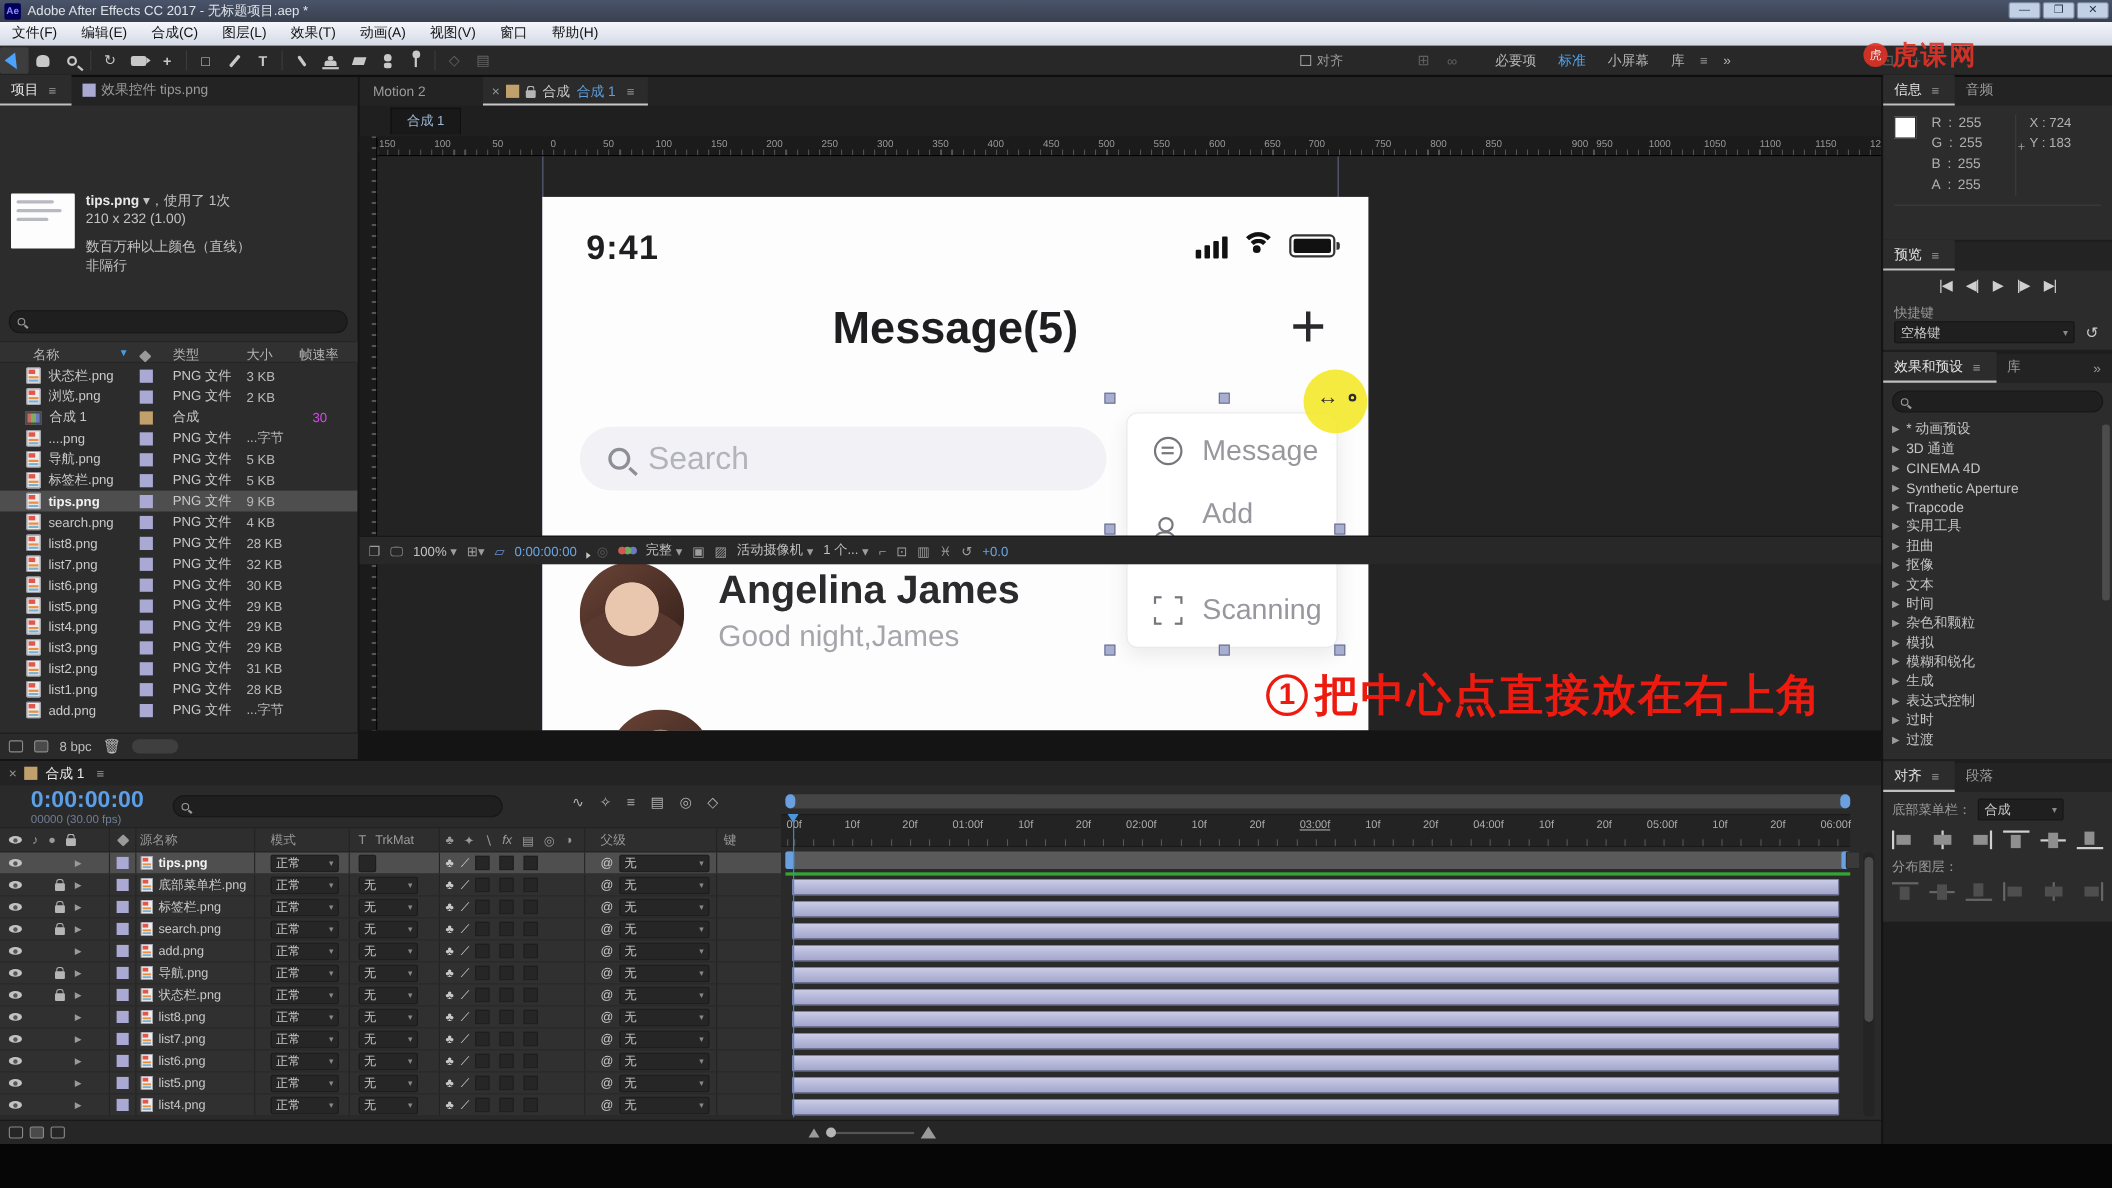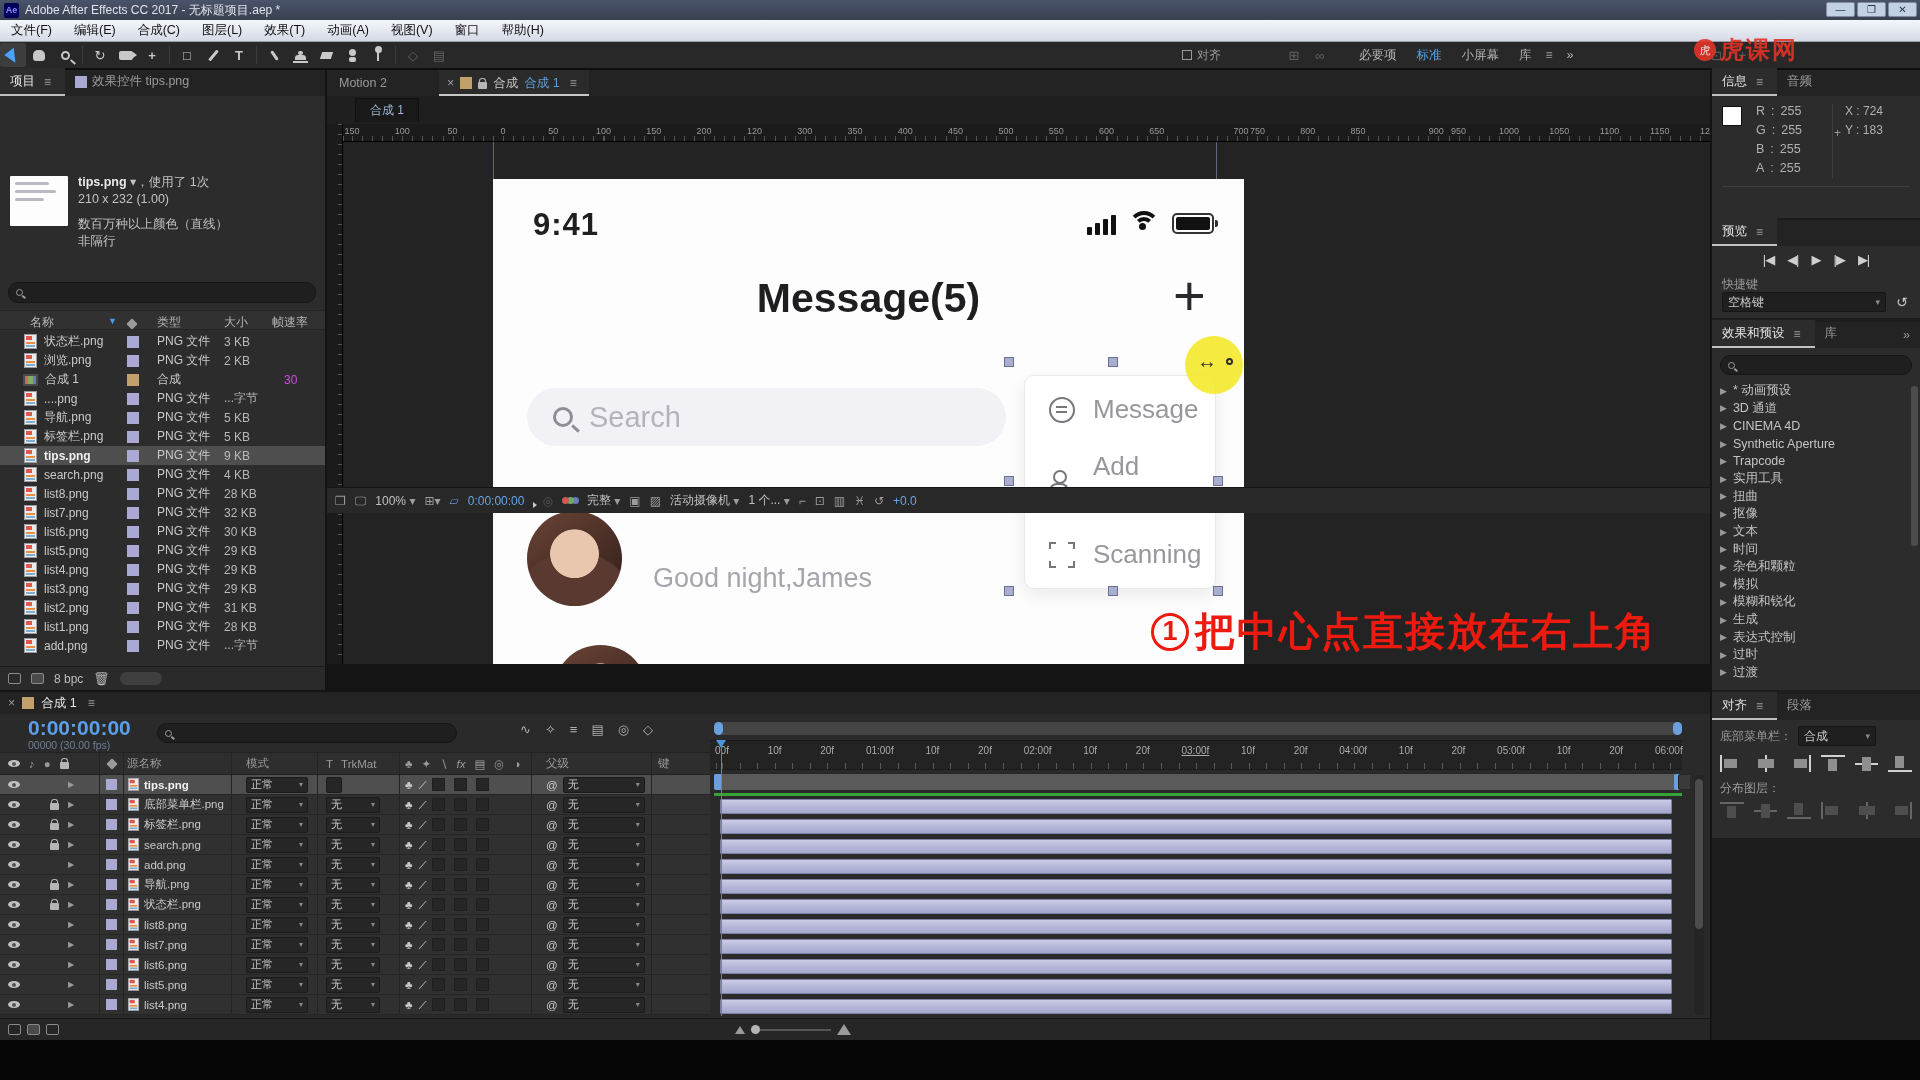--- a/index.html
+++ b/index.html
@@ -509,30 +509,30 @@
     <div class="rcorner"></div>
     <div class="hruler" id="hruler">
         <span style="left: 9px;">150</span>
         <span style="left: 59.3px;">100</span>
         <span style="left: 109.6px;">50</span>
         <span style="left: 159.9px;">0</span>
         <span style="left: 210.2px;">50</span>
         <span style="left: 260.5px;">100</span>
         <span style="left: 310.8px;">150</span>
         <span style="left: 361.1px;">200</span>
-        <span style="left: 411.4px;">120</span>
+        <span style="left: 411.4px;">250</span>
         <span style="left: 461.7px;">300</span>
         <span style="left: 512px;">350</span>
         <span style="left: 562.3px;">400</span>
         <span style="left: 612.6px;">450</span>
         <span style="left: 662.9px;">500</span>
         <span style="left: 713.2px;">550</span>
         <span style="left: 763.5px;">600</span>
         <span style="left: 813.8px;">650</span>
-        <span style="left: 898px;">700</span>
+        <span style="left: 854px;">700</span>
         <span style="left: 914.4px;">750</span>
         <span style="left: 964.7px;">800</span>
         <span style="left: 1015px;">850</span>
         <span style="left: 1065.3px; margin-left: 28px;">900</span>
         <span style="left: 1115.6px;">950</span>
         <span style="left: 1165.9px;">1000</span>
         <span style="left: 1216.2px;">1050</span>
         <span style="left: 1266.5px;">1100</span>
         <span style="left: 1316.8px;">1150</span>
         <span style="left: 1367.1px;">1200</span>
@@ -559,20 +559,21 @@
             </span>
           <span class="batt"></span>
         </span>
         <div class="phtitle">Message(5)</div>
         <div class="phplus">+</div>
         <div class="phsearch">
           <span class="pmagbig"></span>
           <span>Search</span>
         </div>
         <div class="avatar" style="left:34px;top:332px"></div>
+        <div class="cname">Angelina James</div>
         <div class="cmsg">Good night,James</div>
         <div class="avatar" style="left:60px;top:466px"></div>
       </div>
 
       <div id="popup">
           <div class="pmrow">
       <span class="pmico pm-message"></span>
       <span>Message</span>
     </div>
           <div class="pmrow">

